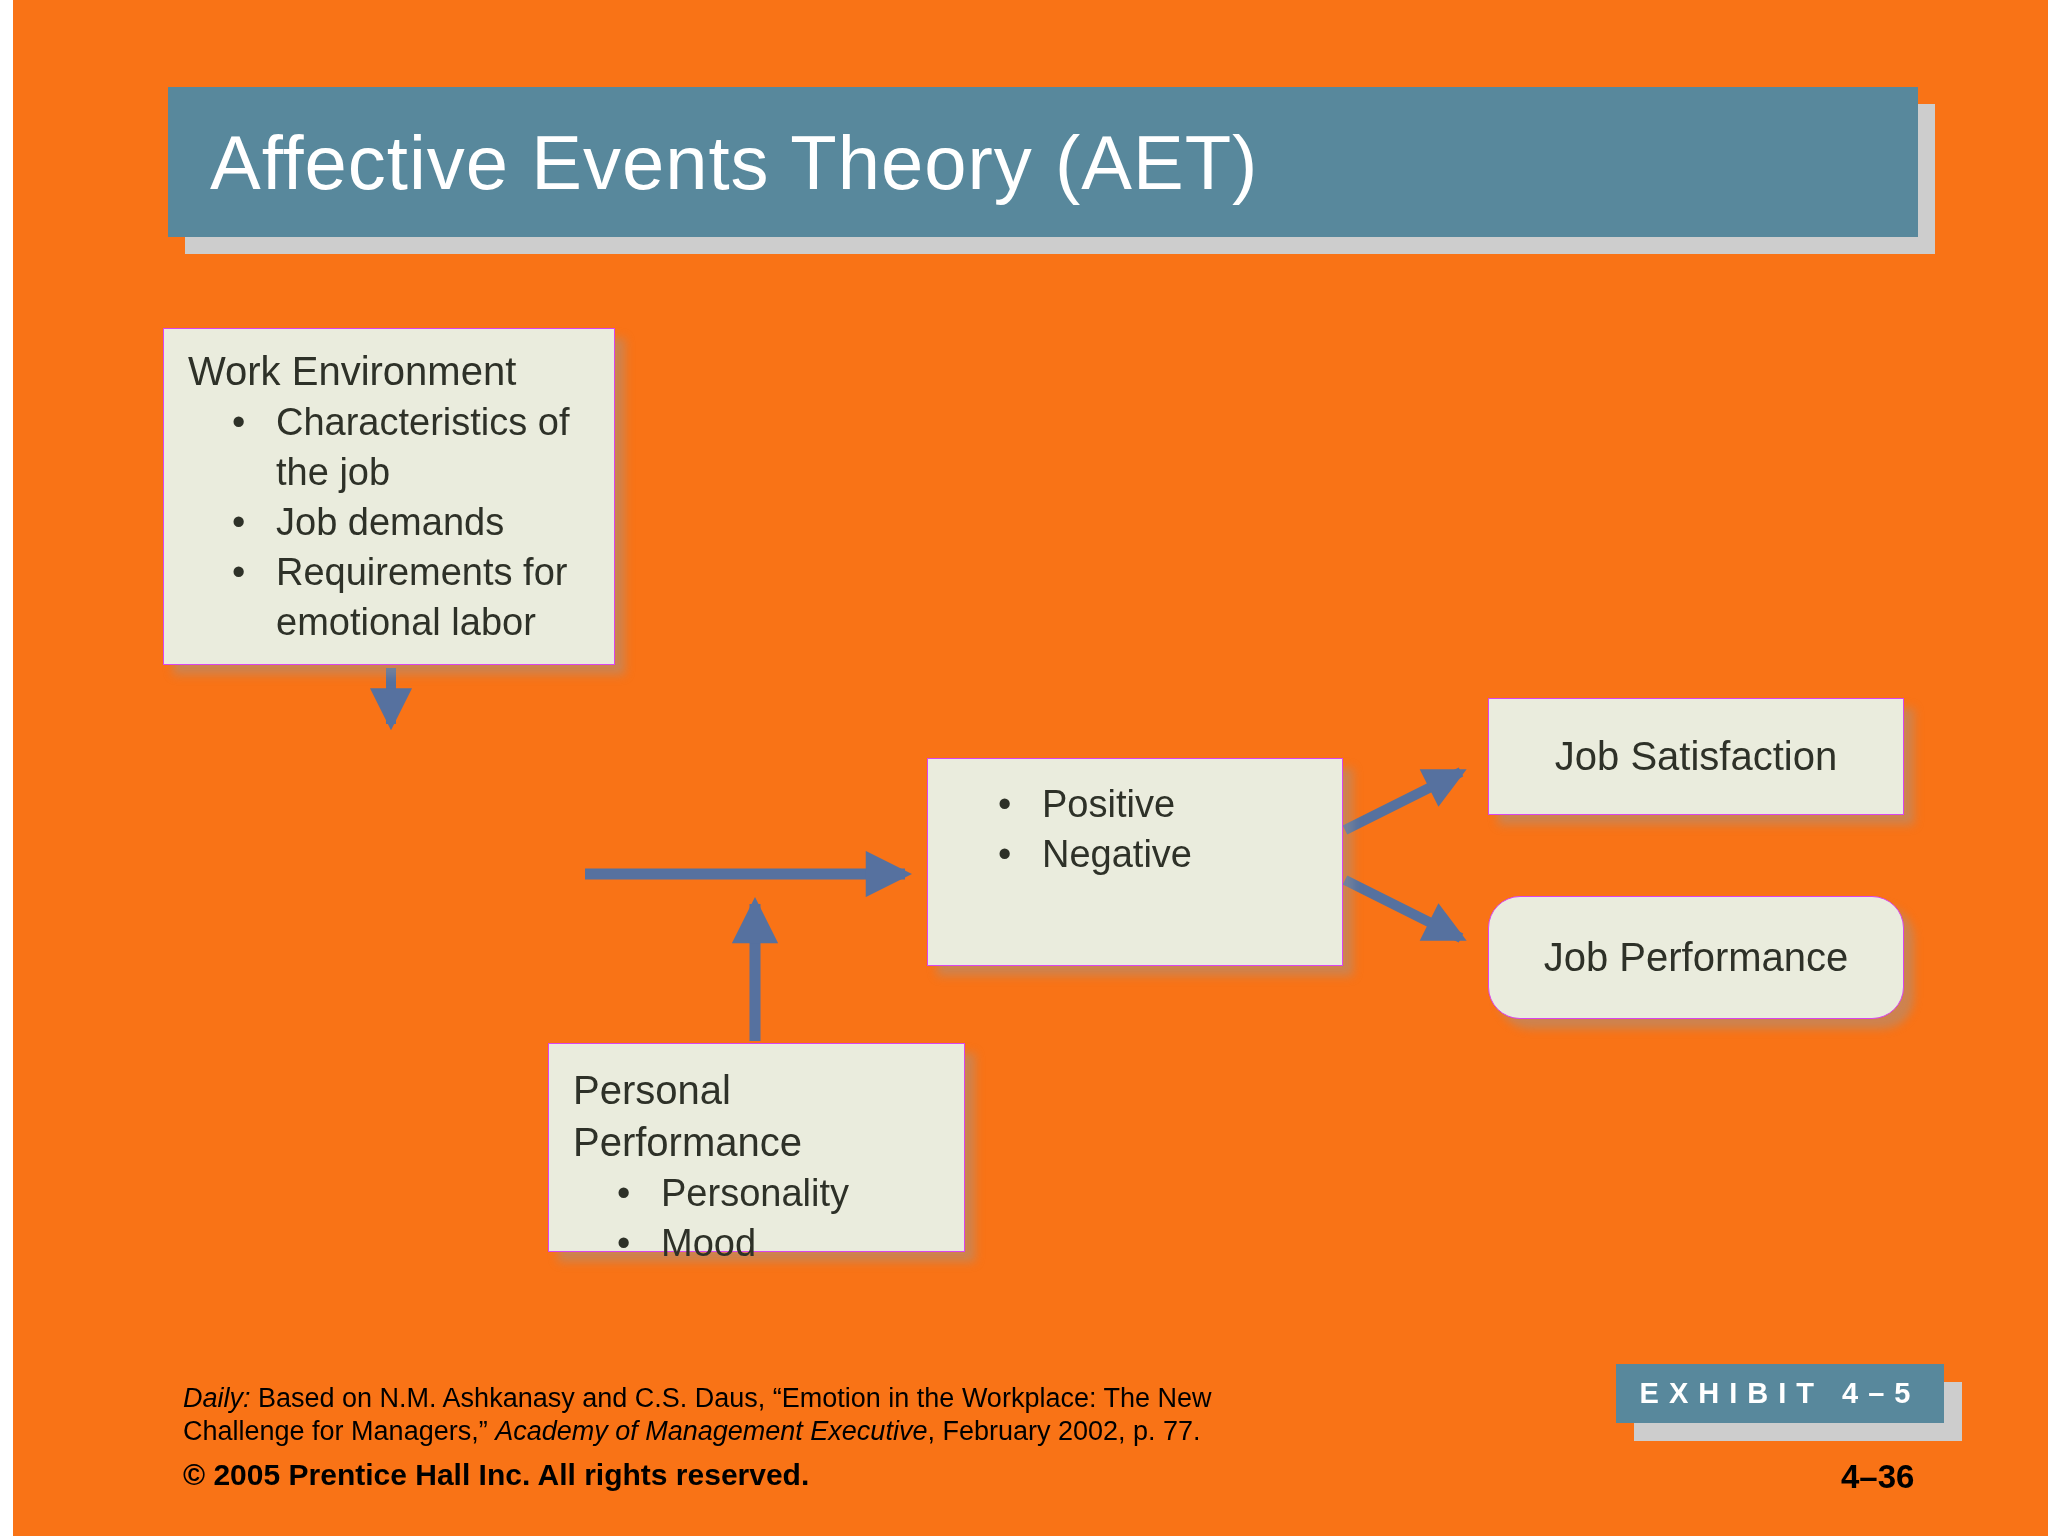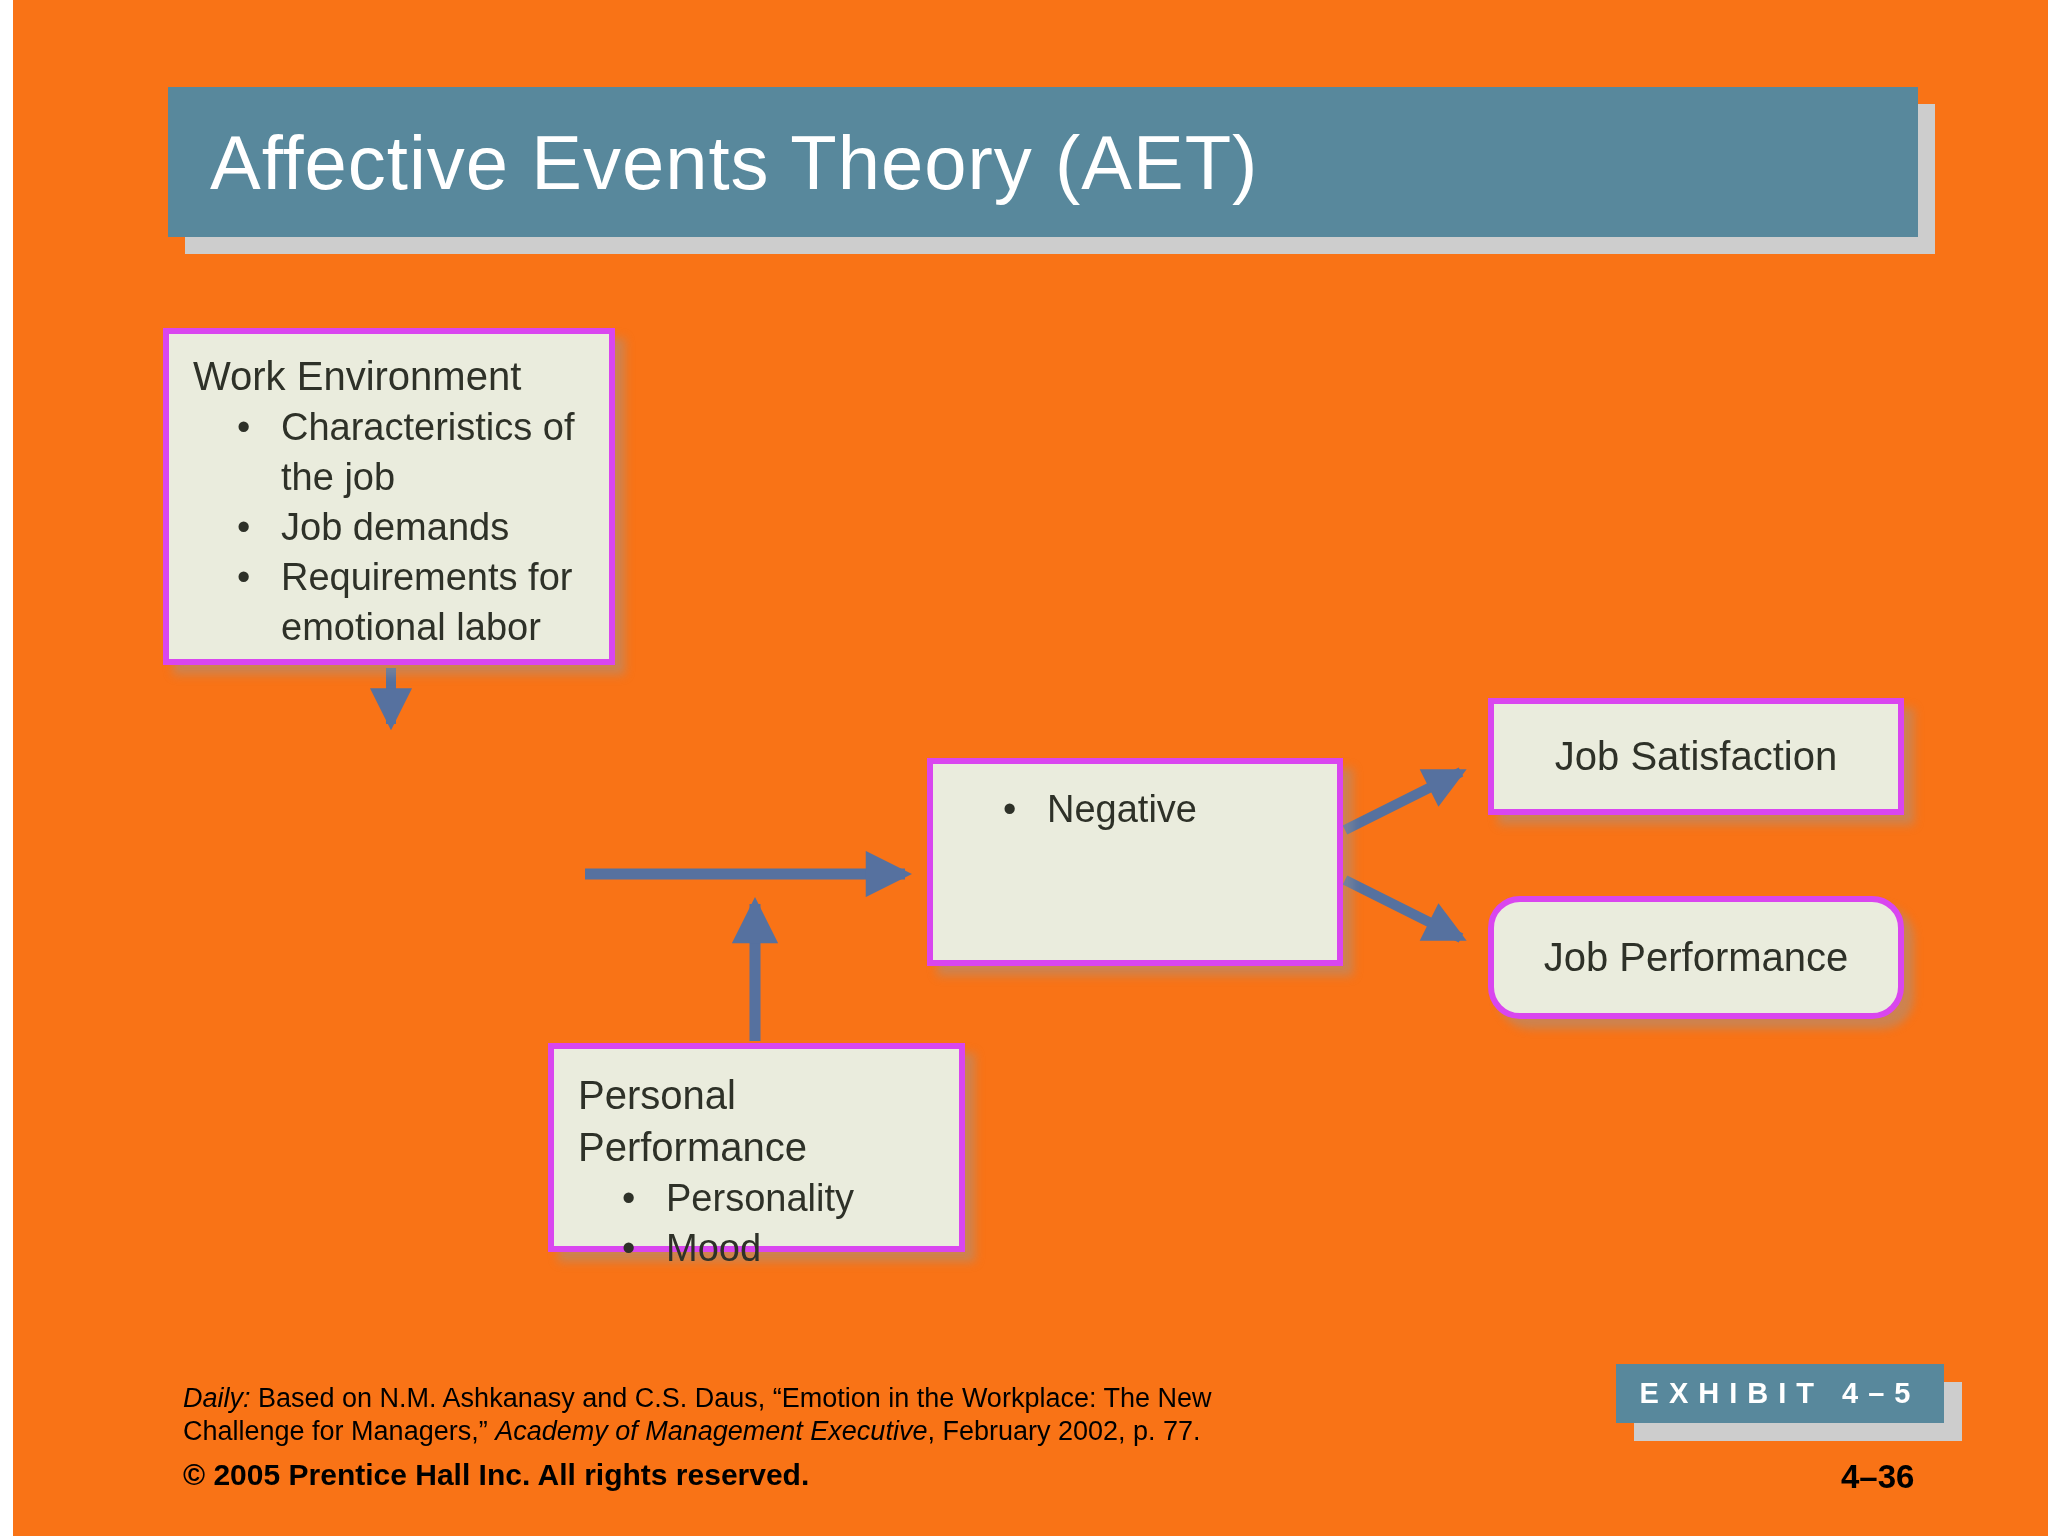--- a/index.html
+++ b/index.html
@@ -28,21 +28,21 @@
     font-weight:400;
     letter-spacing:1px;
     padding-left:42px;
     white-space:nowrap;
   }
 
   
   .dbox {
     position:absolute;
     background:#eaecdd;
-    border:6px solid #d946ef;
+    border:1px solid #d946ef;
     box-shadow:10px 10px 9px rgba(150,150,150,0.45);
     color:#2e3128;
   }
   .dbox .box-title {
     font-size:40px;
     font-weight:400;
     line-height:52px;
   }
   .dbox .bullet {
     display:flex;
@@ -147,20 +147,24 @@
     <div class="bullet">
       <span class="dot"></span>
       <span>Requirements for emotional labor</span>
     </div>
   </div>
 
 
   <div class="dbox box-emotional">
     <div class="bullet">
       <span class="dot"></span>
+      <span>Positive</span>
+    </div>
+    <div class="bullet">
+      <span class="dot"></span>
       <span>Negative</span>
     </div>
   </div>
 
   <div class="dbox box-personal">
     <div class="box-title">Personal Performance</div>
     <div class="bullet">
       <span class="dot"></span>
       <span>Personality</span>
     </div>

